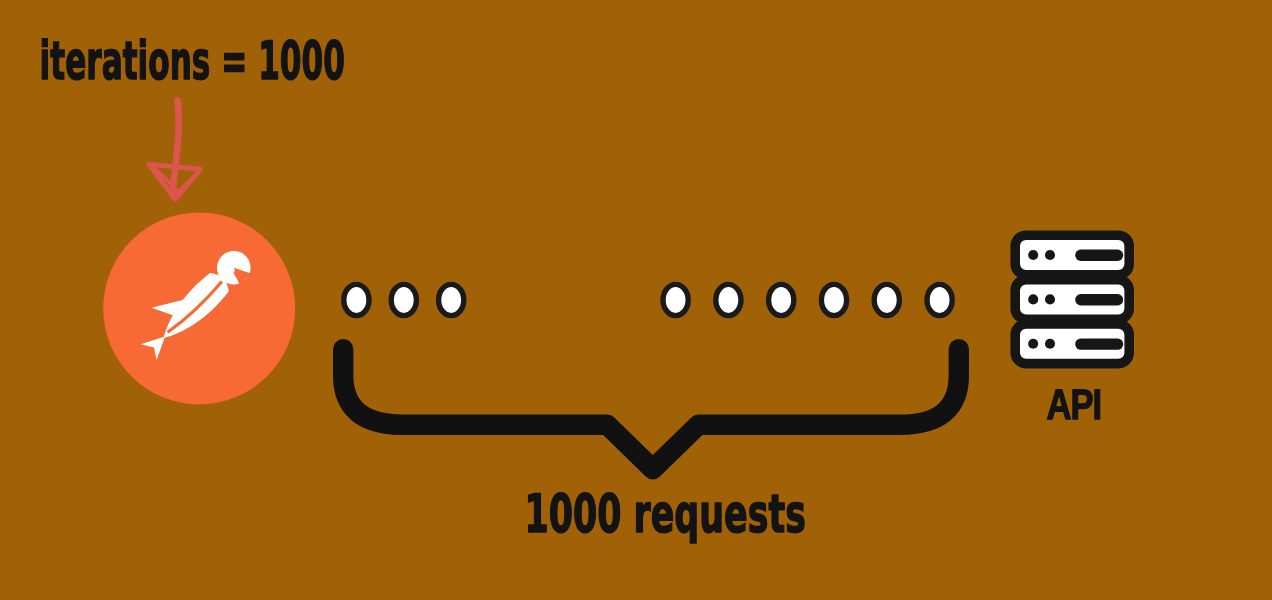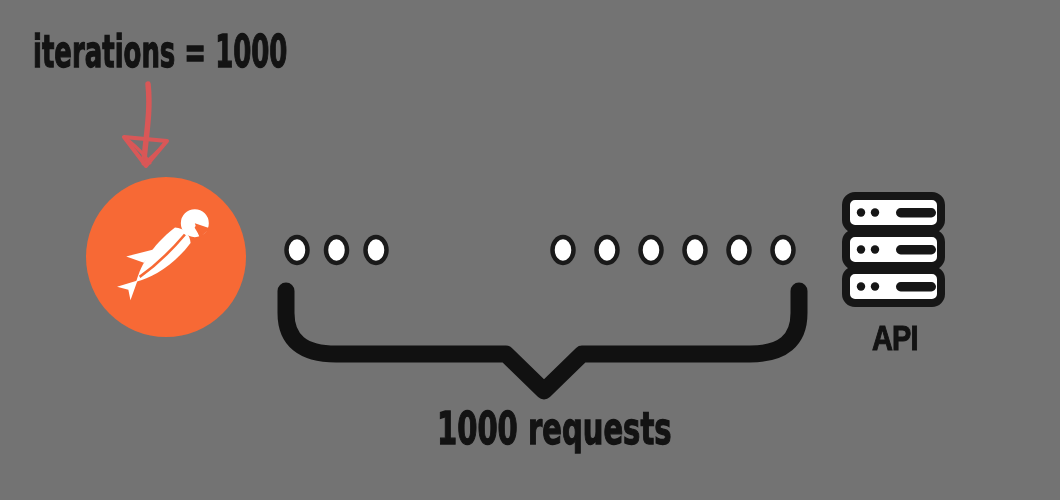--- a/index.html
+++ b/index.html
@@ -1,19 +1,19 @@
 <!DOCTYPE html>
 <html><head>
 <meta charset="utf-8">
 <style>
   html,body{margin:0;padding:0;background:#fff;}
   .canvas{
     position:relative;
     width:1060px;height:500px;
-    background:#737373;
+    background:#a16207;
     overflow:hidden;
     font-family:"DejaVu Sans",sans-serif;
   }
   .label{
     position:absolute;
     color:#131313;
     font-weight:bold;
     line-height:1;
     white-space:nowrap;
     transform-origin:left top;

